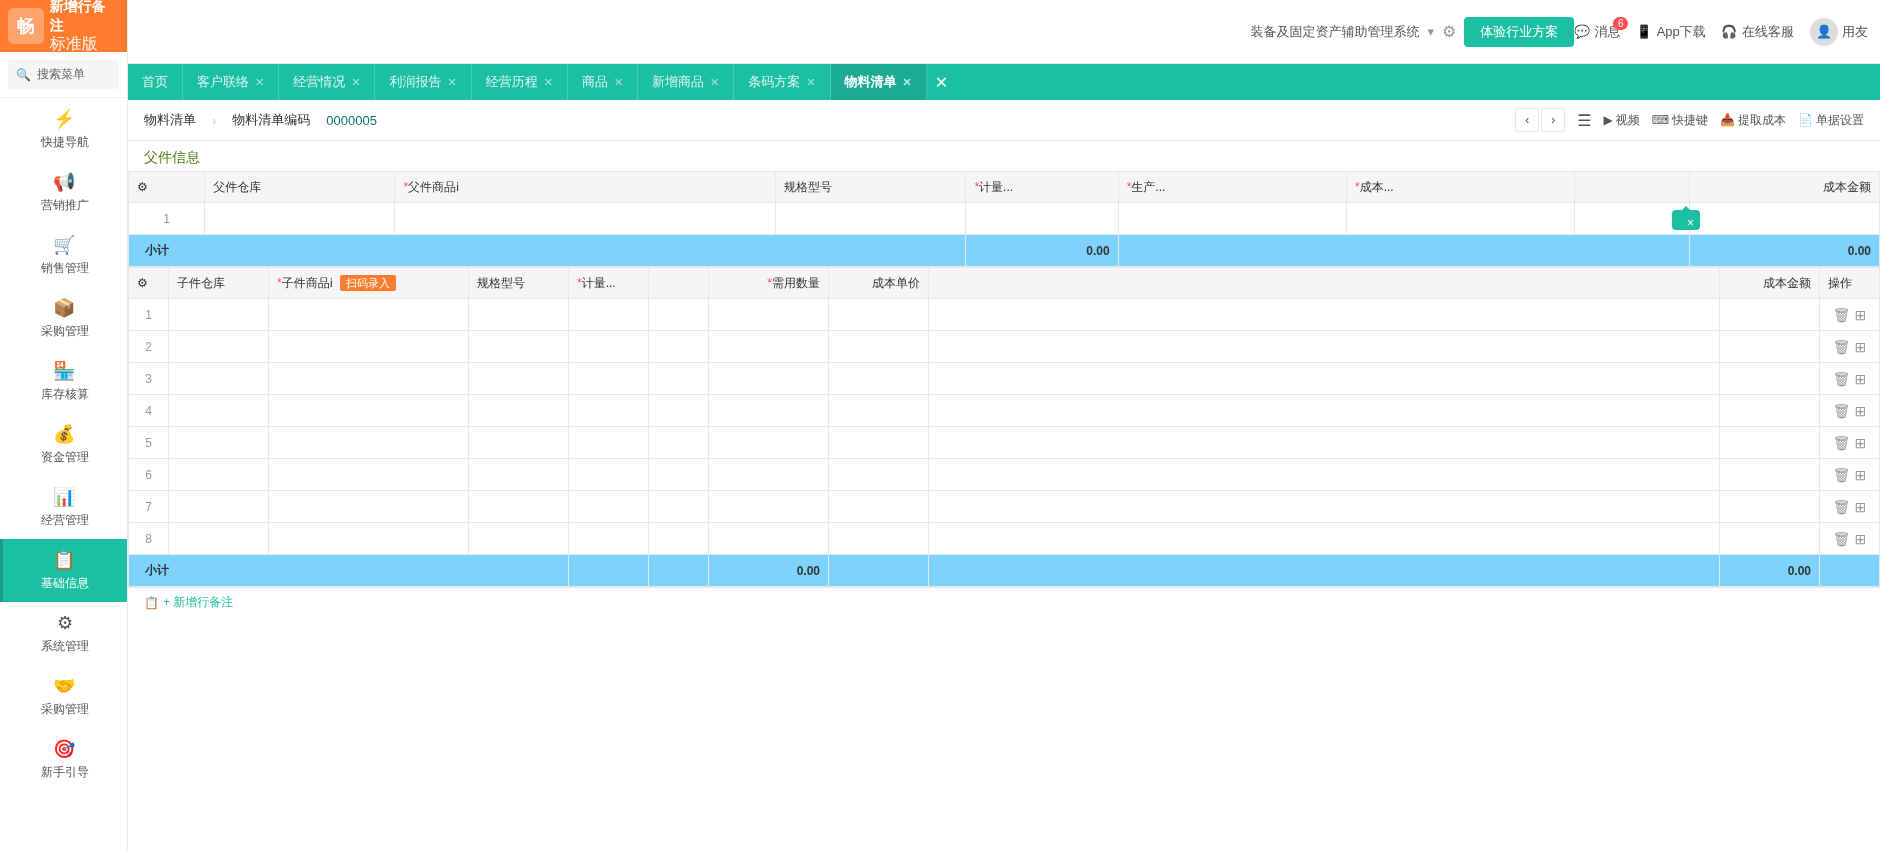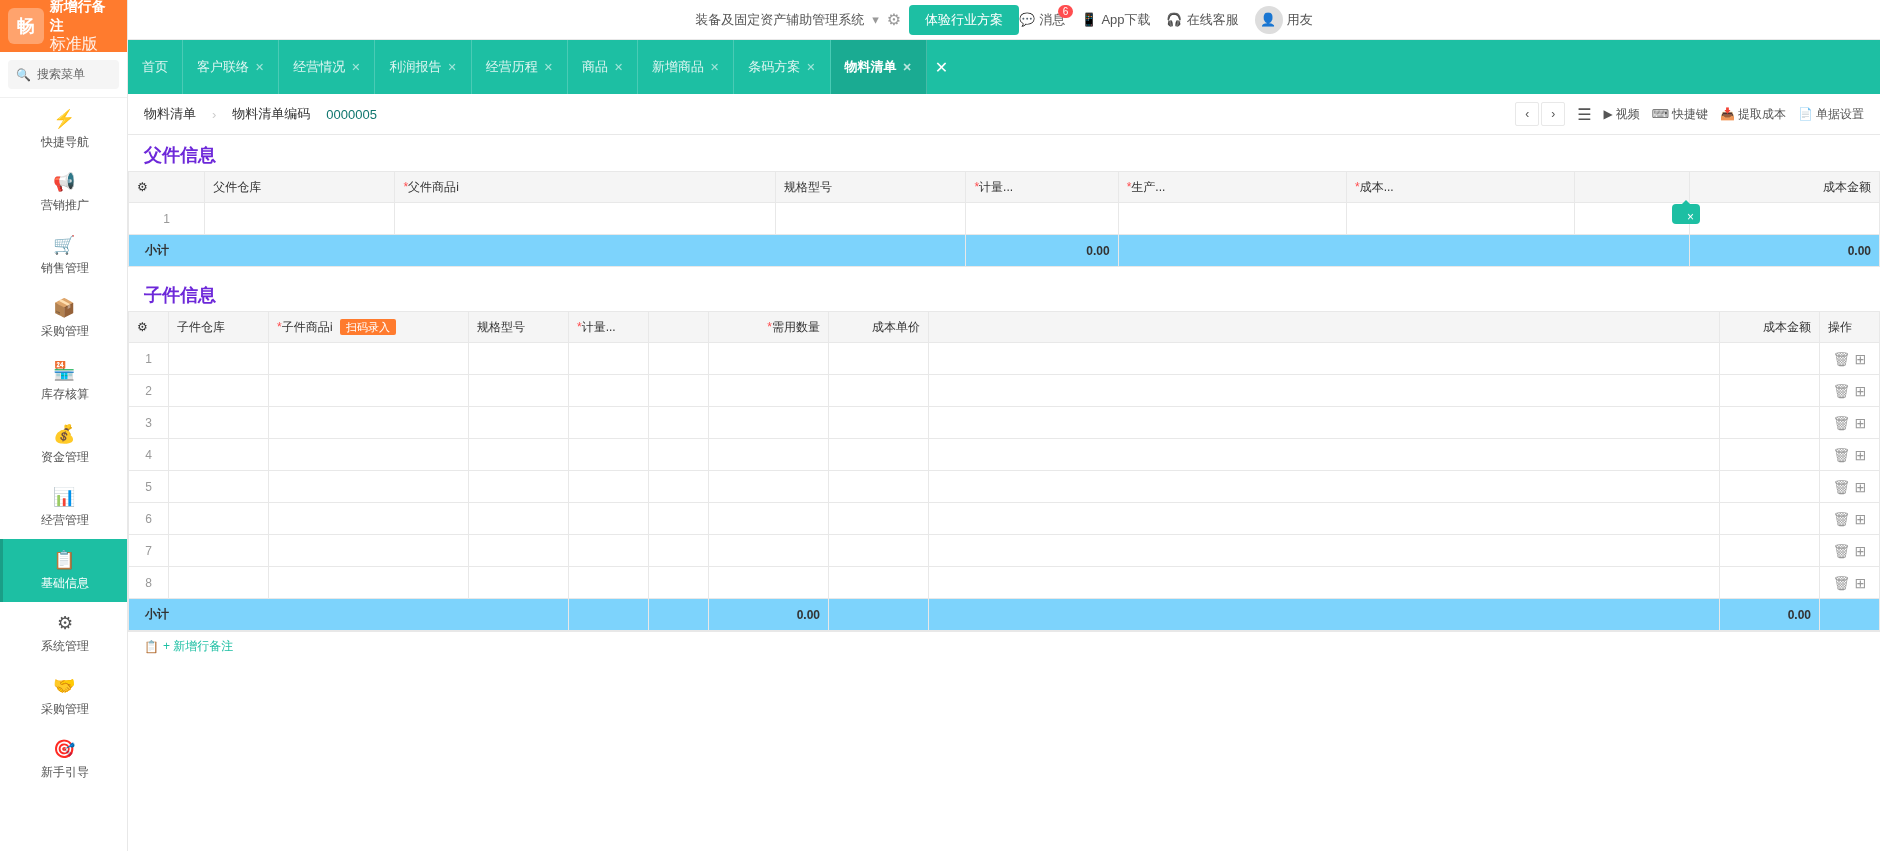--- a/index.html
+++ b/index.html
@@ -80,24 +80,24 @@
     .main {
       flex: 1;
       display: flex;
       flex-direction: column;
       overflow: hidden;
     }
 
     
     .top-header {
       background: #fff;
-      height: 40px;
-      display: flex;
-      align-items: center;
-      justify-content: center;
+      height: 64px;
+      display: flex;
+      align-items: center;
+      justify-content: flex-end;
       padding: 0 12px;
       border-bottom: 1px solid #e8e8e8;
     }
     .top-header-left {
       display: flex;
       align-items: center;
       gap: 8px;
       color: #555;
       font-size: 13px;
     }
@@ -142,21 +142,21 @@
       display: flex;
       align-items: center;
       justify-content: center;
     }
 
     
     .nav-tabs {
       background: #1dbfa3;
       display: flex;
       align-items: center;
-      height: 54px;
+      height: 36px;
       overflow: hidden;
     }
     .nav-tab {
       padding: 0 14px;
       height: 100%;
       display: flex;
       align-items: center;
       color: rgba(255,255,255,0.85);
       cursor: pointer;
       font-size: 13px;
@@ -218,23 +218,23 @@
     .toolbar-right .toolbar-btn {
       display: flex;
       align-items: center;
       gap: 3px;
       cursor: pointer;
       color: #555;
     }
 
     
     .section-title {
-      font-size: 18px;
-      font-weight: bold;
-      color: #6d28d9;
+      font-size: 14px;
+      font-weight: normal;
+      color: #4d7c0f;
       padding: 8px 16px 4px;
     }
 
     
     .data-table {
       width: 100%;
       border-collapse: collapse;
       font-size: 12px;
     }
     .data-table th {
@@ -564,21 +564,20 @@
           <tr class="subtotal-row">
             <td colspan="4" style="text-align:left; padding-left:16px;">小计</td>
             <td style="text-align:right;">0.00</td>
             <td colspan="3"></td>
             <td style="text-align:right;">0.00</td>
           </tr>
         </tbody>
       </table>
     </div>
 
-    <div class="section-title" style="margin-top:8px;">子件信息</div>
 
     <div class="table-container">
       <table class="data-table">
         <thead>
           <tr>
             <th class="settings-col">⚙</th>
             <th style="width:100px;">子件仓库</th>
             <th style="width:200px;"><span class="required">*</span>子件商品ℹ <span class="scan-badge">扫码录入</span></th>
             <th style="width:100px;">规格型号</th>
             <th style="width:80px;"><span class="required">*</span>计量...</th>

